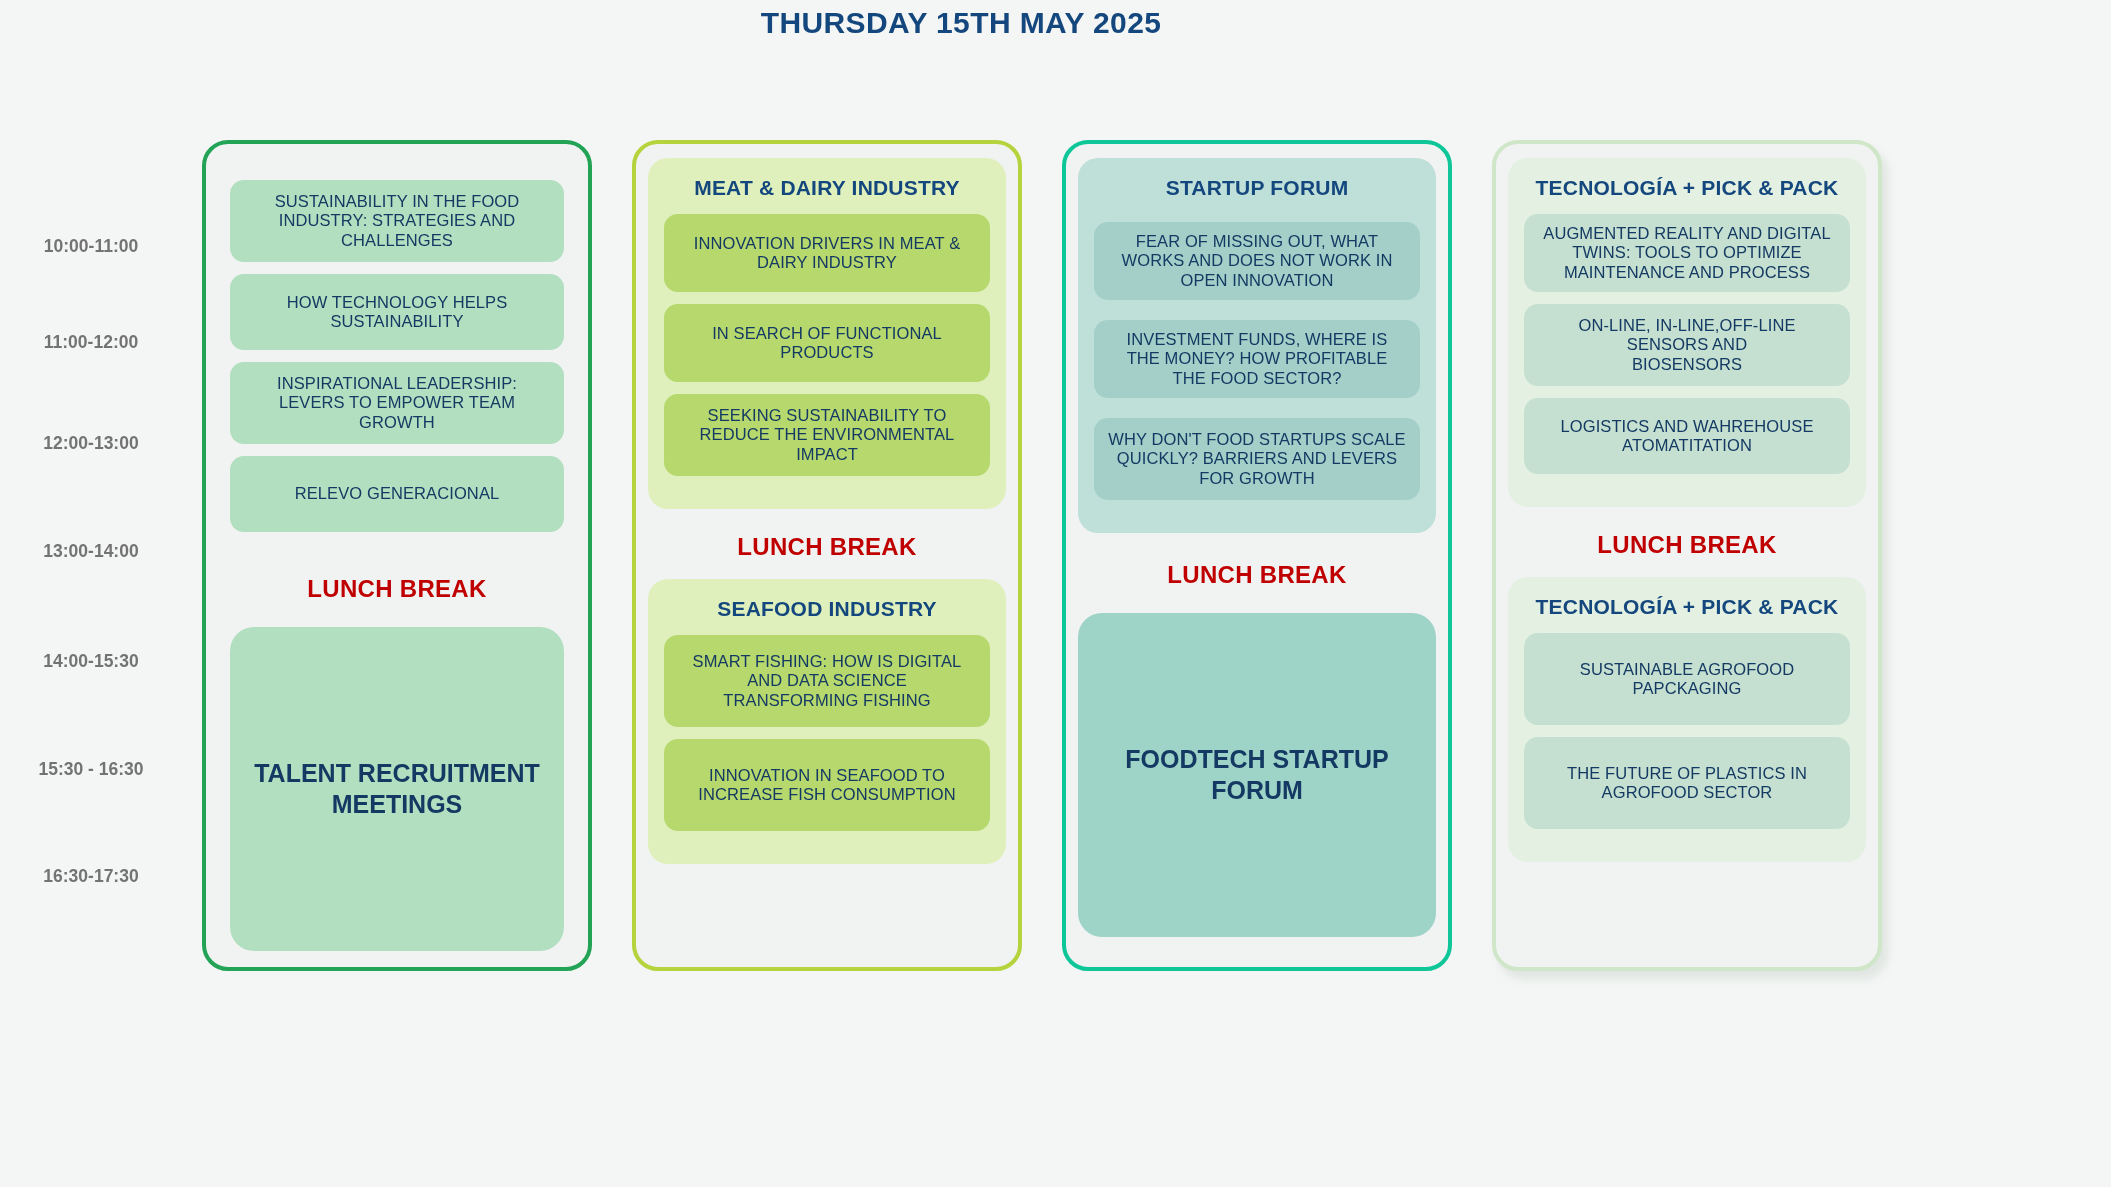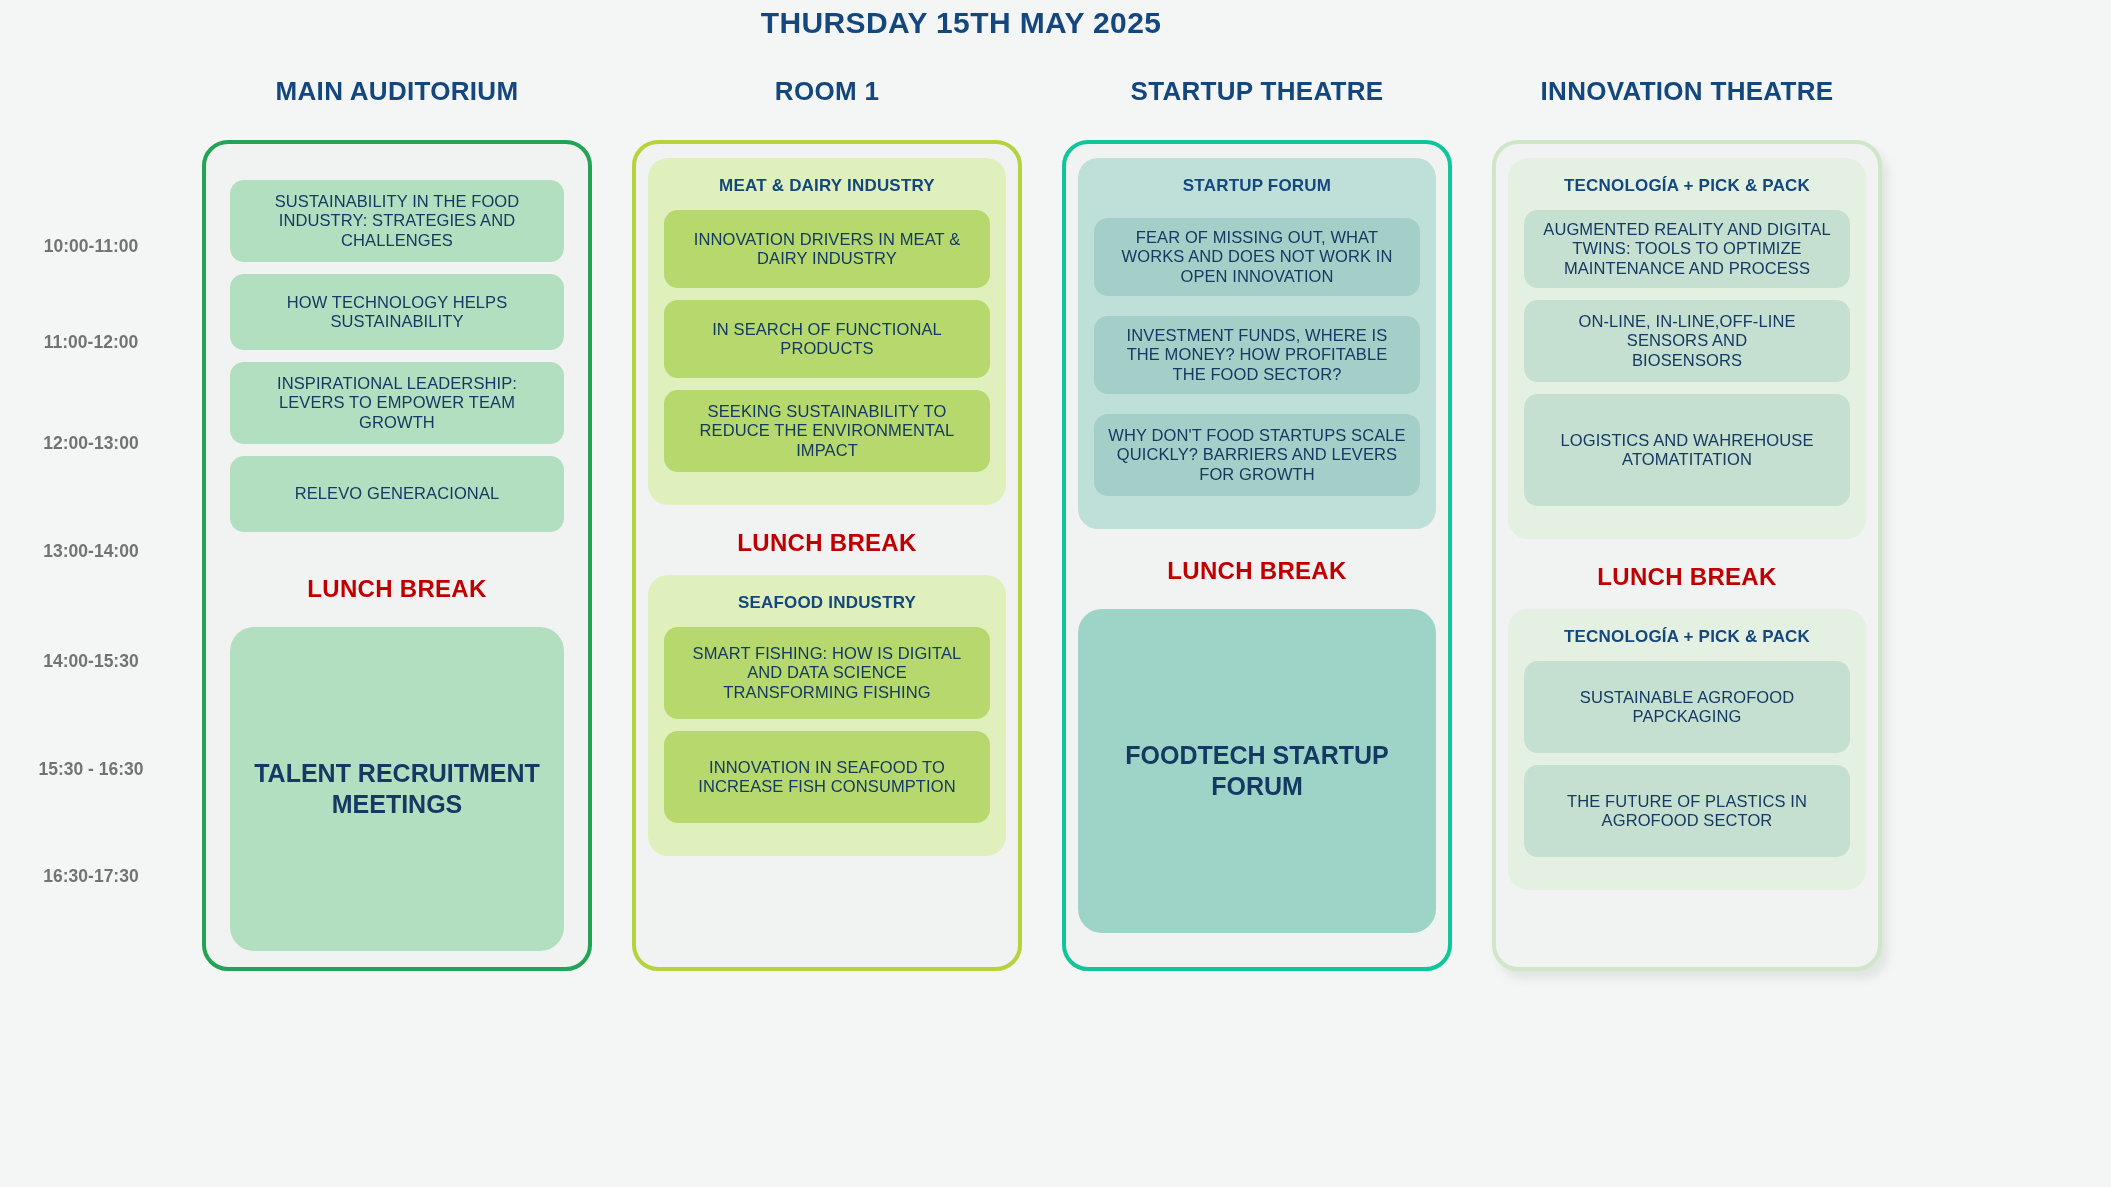--- a/index.html
+++ b/index.html
@@ -112,21 +112,21 @@
     padding: 14px 16px 18px 16px;
     display: flex;
     flex-direction: column;
   }
   .section-panel.p2 { background: #dff0bd; }
   .section-panel.p3 { background: #bfdfd9; gap: 8px; }
   .section-panel.p4 { background: #e3f0e2; }
 
   .section-title {
     text-align: center;
-    font-size: 17px;
+    font-size: 21px;
     font-weight: bold;
     color: #14477d;
     letter-spacing: 0.2px;
     padding: 4px 0 14px 0;
   }
 
   
   .plain-group {
     padding: 22px 12px 0 12px;
     display: flex;
@@ -152,21 +152,21 @@
 
   .s1 { background: #b2dfc0; }
   .s2 { background: #b6d86c; }
   .s3 { background: #a3cfc8; }
   .s4 { background: #c5dfd0; }
 
   .h72  { height: 92px; }
   .h76  { height: 76px; }
   .h78  { height: 78px; }
   .h82  { height: 82px; }
-  .h88  { height: 112px; }
+  .h88  { height: 76px; }
 
   
   .lunch-break {
     text-align: center;
     font-size: 24px;
     font-weight: bold;
     color: #c00000;
     letter-spacing: 0.3px;
     padding: 28px 0 24px 0;
   }
@@ -188,26 +188,20 @@
   .feature.f1 { background: #b2dfc0; height: 324px; }
   .feature.f3 { background: #9ed3c7; height: 324px; margin: 0; }
 </style>
 </head>
 <body>
 
 <div class="page">
 
   <div class="date-title">THURSDAY 15TH MAY 2025</div>
 
-  <div class="track-headers">
-    <div class="track-header">MAIN AUDITORIUM</div>
-    <div class="track-header">ROOM 1</div>
-    <div class="track-header">STARTUP THEATRE</div>
-    <div class="track-header">INNOVATION THEATRE</div>
-  </div>
 
   <div class="time-rail">
     <div class="time-slot ts0">10:00-11:00</div>
     <div class="time-slot ts1">11:00-12:00</div>
     <div class="time-slot ts2">12:00-13:00</div>
     <div class="time-slot ts3">13:00-14:00</div>
     <div class="time-slot ts4">14:00-15:30</div>
     <div class="time-slot ts5">15:30 - 16:30</div>
     <div class="time-slot ts6">16:30-17:30</div>
   </div>

